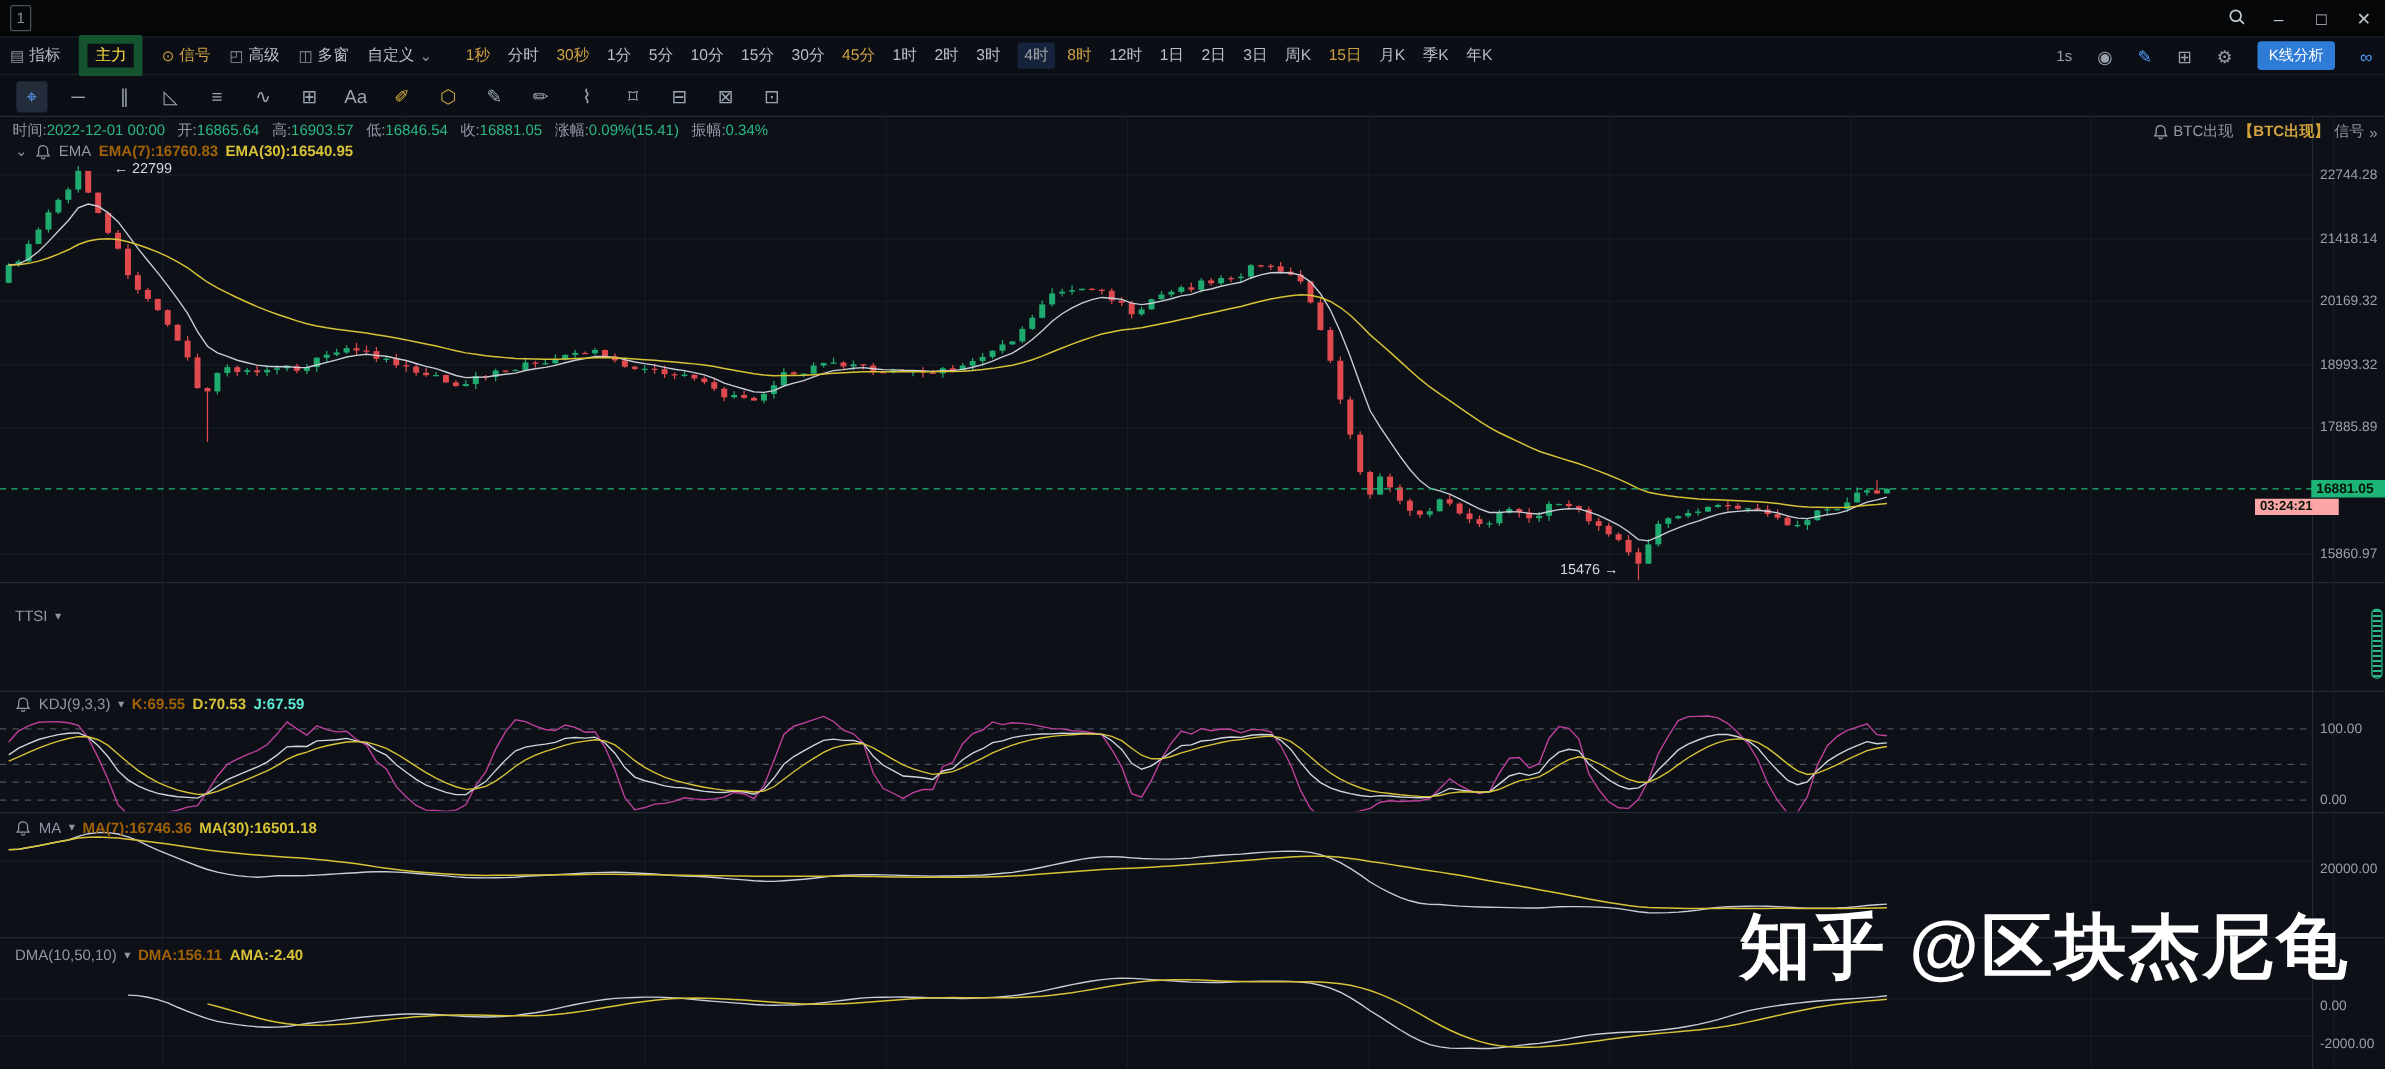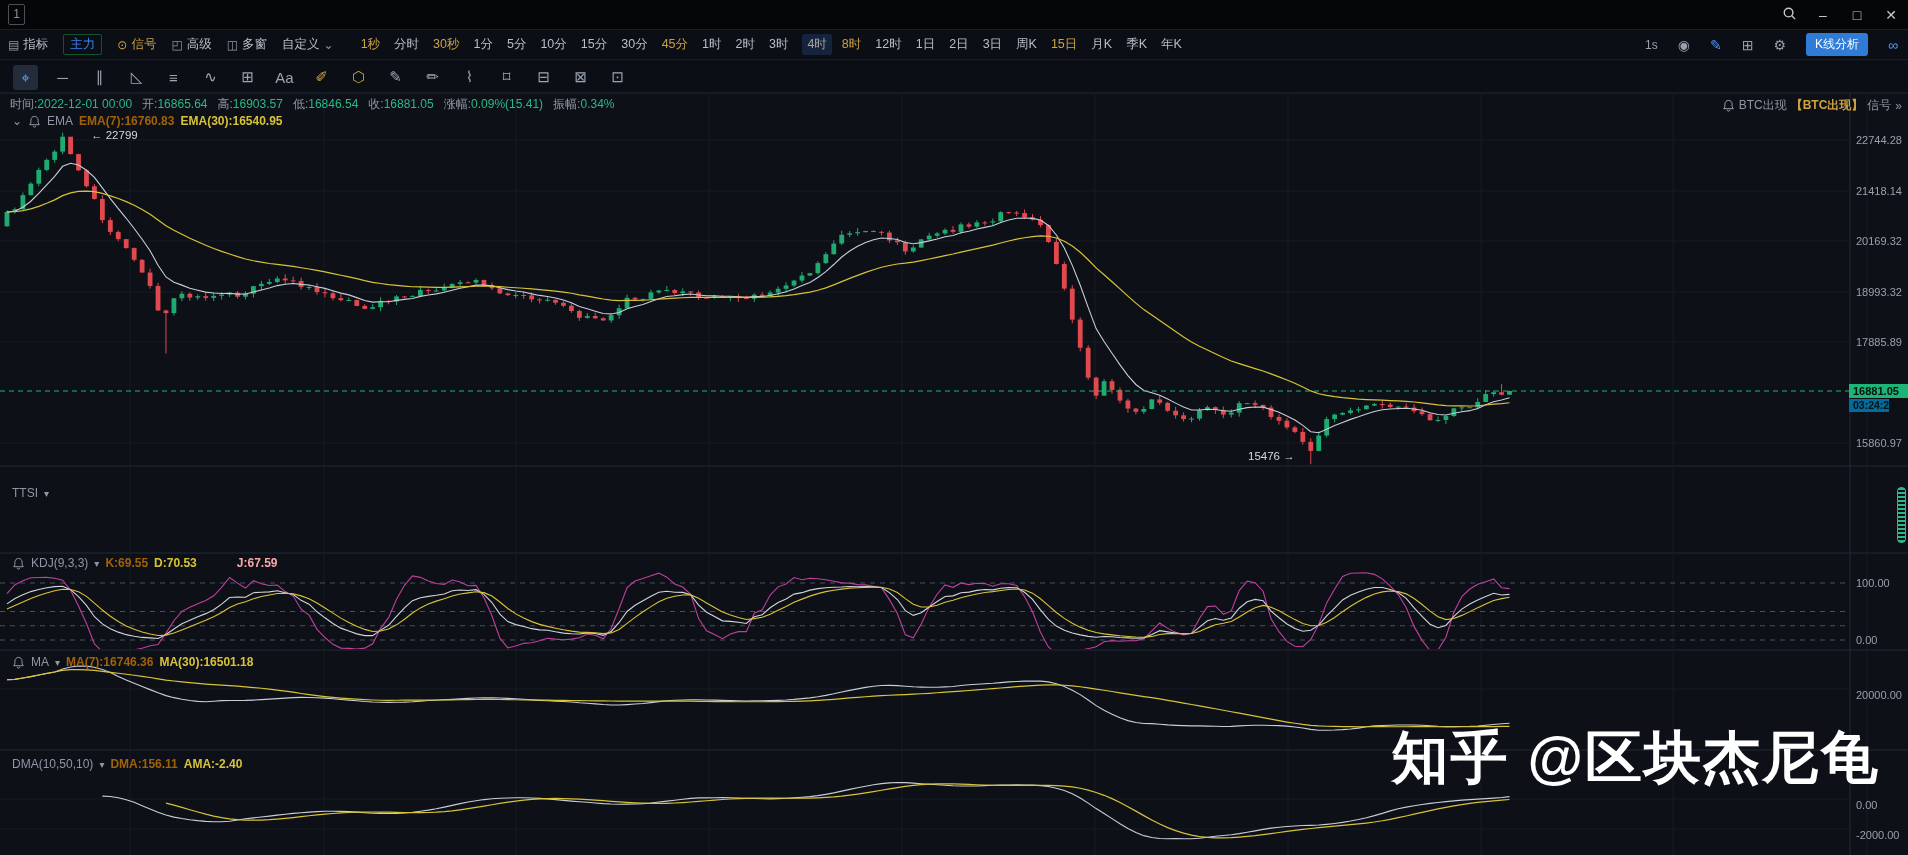--- a/index.html
+++ b/index.html
@@ -18,21 +18,21 @@
   .t-chg  { color:#27b877; font-size:13px; }
   #win-controls { position:absolute; right:6px; top:0; height:29px; display:flex; align-items:center; gap:12px; }
   .winbtn { color:#c2c7cf; font-size:14px; width:22px; text-align:center; cursor:default; }
 
   
   #menubar { position:absolute; left:0; top:29px; width:1908px; height:31px; background:#0b0e14;
              border-top:1px solid #181d26; border-bottom:1px solid #181d26;
              display:flex; align-items:center; padding:0 8px; font-size:12.5px; color:#b8bfca; }
   .mb-item { display:flex; align-items:center; gap:4px; margin-right:15px; white-space:nowrap; }
   .mb-icon { font-size:12px; color:#8f97a6; }
-  .mb-orangebox { border:1px solid #14532d; color:#3b82f6; padding:1px 6px; border-radius:2px; }
+  .mb-orangebox { border:7px solid #14532d; color:#fde047; padding:1px 6px; border-radius:2px; }
   .mb-orange { color:#cfa044 !important; }
   .mb-orange .mb-icon { color:#cfa044; }
   #tf-list { display:flex; align-items:center; margin-left:12px; }
   .tf { margin-right:14px; color:#b8bfca; white-space:nowrap; }
   .tf.orange { color:#cfa044; }
   .tf.active { color:#a3a3a3; background:#15243c; padding:2px 5px; border-radius:2px; margin-right:10px;}
   #mb-right { margin-left:auto; display:flex; align-items:center; gap:20px; padding-right:2px;}
   .mbr-ic { color:#98a0ad; font-size:14px; }
   .mbr-ic.blue { color:#4f9bf7; }
   #kline-btn { background:#2e7cd6; color:#fff; font-size:12px; padding:3px 9px; border-radius:3px; white-space:nowrap;}
@@ -50,26 +50,26 @@
   .inf-lab { color:#8f97a6; } .inf-val { color:#2bb886; margin-right:10px; }
   #ema-row { position:absolute; left:12px; top:114px; font-size:12px; display:flex; align-items:center; gap:6px; z-index:3;}
   .grey { color:#8f97a6; } .whiteval { color:#a16207; font-weight:700;} .yellowval { color:#d8c337; font-weight:700;}
   #alert-row { position:absolute; right:6px; top:97px; font-size:12px; display:flex; align-items:center; gap:4px; z-index:4; white-space:nowrap;}
   .alert-hl { color:#d1a33c; font-weight:700; }
   .annot { position:absolute; color:#d4d8de; font-size:11.5px; z-index:3; white-space:nowrap;}
 
   .axis-label { position:absolute; left:1856px; color:#98a0ad; font-size:11px; z-index:3; }
   #price-badge { position:absolute; left:1849px; top:384px; width:59px; height:14px; background:#1db478;
                  color:#05130c; font-size:11px; font-weight:700; line-height:14px; padding-left:4px; z-index:4;}
-  #countdown-badge { position:absolute; left:1849px; top:399px; width:40px; height:13px; background:#0369a1;
+  #countdown-badge { position:absolute; left:1804px; top:399px; width:67px; height:13px; background:#fca5a5;
                  color:#05130c; font-size:10.5px; font-weight:700; line-height:13px; padding-left:4px; z-index:4;}
 
   .pane-row { position:absolute; left:12px; font-size:12px; display:flex; align-items:center; gap:6px; z-index:3; white-space:nowrap;}
   .dd { color:#8f97a6; font-size:10px; }
-  .kdj-j { color:#fca5a5; font-weight:700;margin-left:34px; }
+  .kdj-j { color:#5eead4; font-weight:700; }
 
   #scrollbar-thumb { position:absolute; left:1897px; top:487px; width:9px; height:56px; z-index:5;
         border:1px solid #2bb886; border-radius:4px;
         background:repeating-linear-gradient(180deg,#2bb886 0 2px,#0d1017 2px 4px); }
 
   #watermark { position:absolute; right:28px; top:720px; font-size:57px; font-weight:700;
                color:#ffffff; z-index:6; letter-spacing:2px; white-space:nowrap;}
   svg#chart { position:absolute; left:0; top:0; z-index:1; }
   .bell { width:13px; height:13px; }
 </style>

